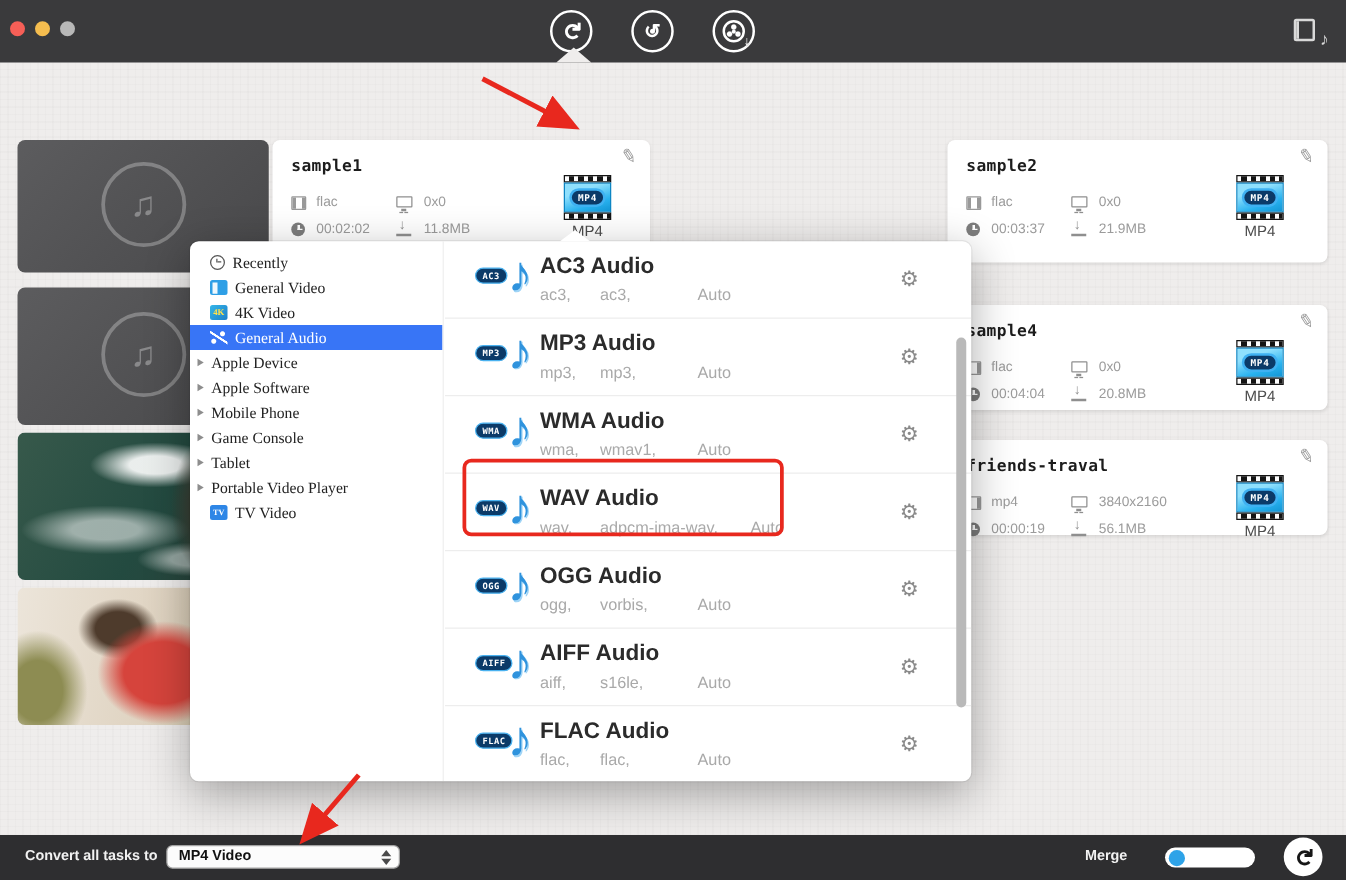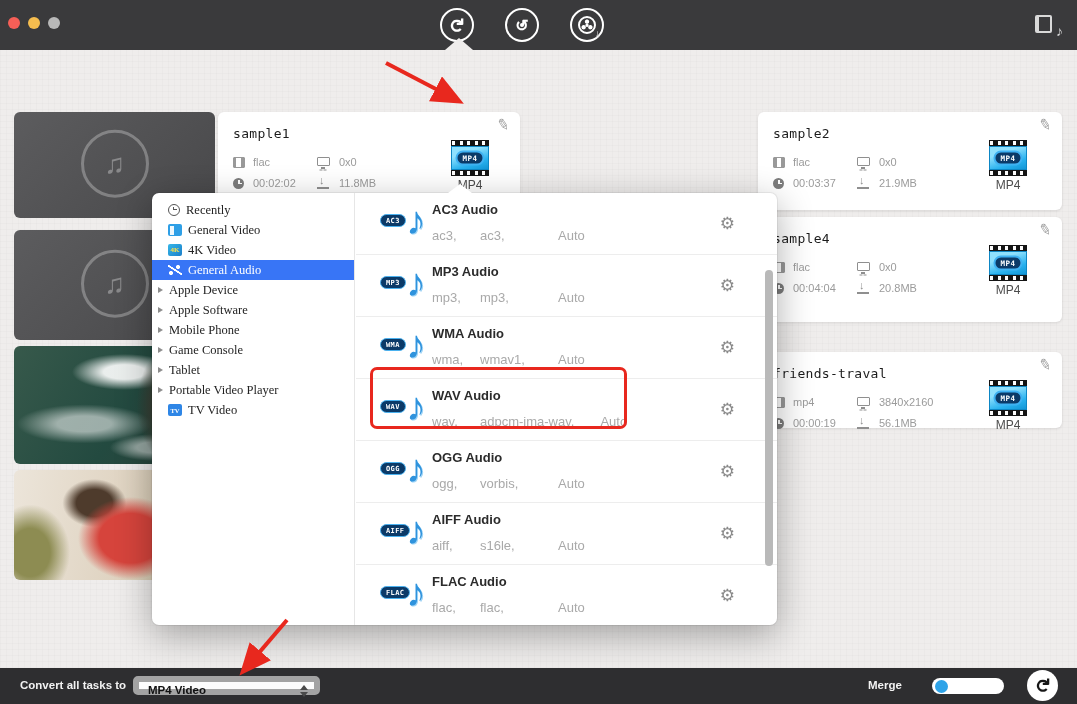--- a/index.html
+++ b/index.html
@@ -48,21 +48,21 @@
       radial-gradient(ellipse 60px 18px at 70% 86%, rgba(255,255,255,.5) 0 30%, transparent 75%),
       linear-gradient(120deg,#37594b,#234a40 55%,#2c423a); }
   .thumb.portrait { background:
       radial-gradient(ellipse 70px 55px at 58% 62%, #d6443c 0 45%, transparent 75%),
       radial-gradient(ellipse 40px 30px at 40% 30%, #4e3b2c 0 45%, transparent 80%),
       radial-gradient(ellipse 50px 60px at 8% 75%, #8d8c52 0 40%, transparent 80%),
       radial-gradient(ellipse 60px 40px at 90% 15%, #c5473f 0 35%, transparent 70%),
       linear-gradient(100deg,#ece5da,#dfd3c1 55%,#cec29f); }
 
   .card { position:absolute; background:#fff; border-radius:6px; box-shadow:0 1px 3px rgba(0,0,0,.10); z-index:1; }
-  .card-title { position:absolute; left:15px; top:14px; font-family:"DejaVu Sans Mono", monospace; font-weight:normal; font-size:13px; color:#1c1c1c; letter-spacing:.3px; }
+  .card-title { position:absolute; left:15px; top:14px; font-family:"DejaVu Sans Mono", monospace; font-weight:bold; font-size:13px; color:#1c1c1c; letter-spacing:.3px; }
   .pencil { position:absolute; right:10px; top:4px; font-size:15px; color:#9a9a9a; transform:rotate(12deg); cursor:pointer; }
   .meta { position:absolute; left:15px; top:44px; display:grid; grid-template-columns:16px 60px 18px auto; grid-row-gap:9px; grid-column-gap:4px; align-items:center; }
   .mtxt { font-size:11px; color:#9b9b9b; white-space:nowrap; }
   .mi { position:relative; display:inline-block; }
   .i-film { width:12px; height:11px; border:1px solid #999; border-radius:1px;
     background:linear-gradient(90deg,#999 0 2.5px, transparent 2.5px calc(100% - 2.5px), #999 calc(100% - 2.5px)); }
   .i-mon { width:13px; height:9px; border:1.5px solid #8f8f8f; border-radius:1px; margin-top:-2px; }
   .i-mon::after { content:""; position:absolute; left:3px; bottom:-4px; width:4px; height:2px; background:#8f8f8f; box-shadow:-2px 2px 0 -0.5px #8f8f8f, 2px 2px 0 -0.5px #8f8f8f; }
   .i-clock { width:11px; height:11px; background:#7d7d7d; border-radius:50%; }
   .i-clock::before { content:""; position:absolute; left:5px; top:2.5px; width:1.5px; height:3.5px; background:#fff; }
@@ -104,35 +104,35 @@
       linear-gradient(33deg, transparent 44%, #fff 46% 54%, transparent 56%); }
   .ci-youtube { background:#e62117; border-radius:3px; }
   .ci-youtube::before { content:""; position:absolute; left:5px; top:3px; border-left:5px solid #fff; border-top:3px solid transparent; border-bottom:3px solid transparent; }
   .ci-tv { background:#2e86e6; border-radius:2px; color:#fff; font-size:6.5px; font-weight:bold; display:flex; align-items:center; justify-content:center; }
 
   .fmt-panel { position:absolute; left:204px; top:0; right:0; bottom:0; overflow:hidden; border-radius:0 7px 7px 0; }
   .fmt-row { position:relative; height:62px; border-bottom:1px solid #ededed; cursor:pointer; }
   .note-ic { position:absolute; left:24px; top:11px; width:46px; height:42px; }
   .note-ic .note { position:absolute; right:0; top:-4px; font-size:40px; color:#2f93dd; text-shadow:1px 1px 0 #9fd4f6; line-height:1; }
   .note-ic .nbadge { position:absolute; left:0; top:10px; background:#0b3a68; border:1.5px solid #4ab2f0; border-radius:7px; color:#fff; font-size:7px; font-weight:bold; padding:1.5px 5px; font-family:"DejaVu Sans Mono", monospace; letter-spacing:.4px; }
-  .fmt-name { position:absolute; left:76px; top:9px; font-size:13px; font-weight:600; color:#2b2b2b; }
+  .fmt-name { position:absolute; left:76px; top:9px; font-size:18px; font-weight:600; color:#2b2b2b; }
   .fmt-sub { position:absolute; left:76px; top:35px; display:flex; font-size:13px; color:#a9a9a9; }
   .fmt-sub .ext { width:48px; }
   .fmt-sub .codec { min-width:52px; margin-right:26px; }
   .gear { position:absolute; right:42px; top:20px; font-size:17px; color:#8a8a8a; cursor:pointer; }
   .pop-scroll { position:absolute; left:613px; top:77px; width:8px; height:296px; background:#b9b9b9; border-radius:4px; z-index:11; }
 
   
   .anno-rect { position:absolute; left:370px; top:317px; width:257px; height:62px; border:3.5px solid #e8281e; border-radius:7px; z-index:20; pointer-events:none; }
   .anno-svg { position:absolute; left:0; top:0; width:1077px; height:704px; z-index:30; pointer-events:none; }
 
   
   .bottombar { position:absolute; left:0; bottom:0; width:1077px; height:36px; background:#2e2e30; z-index:25; }
   .bb-label { position:absolute; left:20px; top:11px; font-size:11.5px; font-weight:bold; color:#f2f2f2; }
-  .bb-select { position:absolute; left:133px; top:8px; width:187px; height:19px; background:#fcfcfc; border:6px solid #a3a3a3; border-radius:5px; cursor:pointer; }
+  .bb-select { position:absolute; left:133px; top:8px; width:187px; height:19px; background:#fcfcfc; border:1px solid #a3a3a3; border-radius:5px; cursor:pointer; }
   .bb-select .val { position:absolute; left:9px; top:2px; font-size:11.5px; font-weight:bold; color:#111; }
   .stepper { position:absolute; right:4px; top:2px; width:12px; height:14px; }
   .stepper::before { content:""; position:absolute; left:2px; top:1px; border-left:4px solid transparent; border-right:4px solid transparent; border-bottom:5px solid #4a4a4a; }
   .stepper::after { content:""; position:absolute; left:2px; bottom:1px; border-left:4px solid transparent; border-right:4px solid transparent; border-top:5px solid #4a4a4a; }
   .bb-merge { position:absolute; left:868px; top:11px; font-size:11.5px; font-weight:bold; color:#f2f2f2; }
   .toggle { position:absolute; left:932px; top:10px; width:72px; height:16px; background:#fff; border-radius:8px; cursor:pointer; }
   .toggle .knob { position:absolute; left:3px; top:1.5px; width:13px; height:13px; border-radius:50%; background:#2ea3e8; }
   .bb-convert { position:absolute; left:1027px; top:2px; width:31px; height:31px; background:#fff; border-radius:50%; display:flex; align-items:center; justify-content:center; cursor:pointer; }
   .bb-convert span { font-size:19px; font-weight:bold; color:#161616; transform:rotate(90deg); }
 </style>
@@ -213,21 +213,21 @@
     <div class="outfmt" style="right: 30px;">
       <span class="mp4icon">
         <span class="strip s-t"></span>
               <span class="fbody"></span>
               <span class="strip s-b"></span>
         <span class="fbadge f-badge">MP4</span>
       </span>
       <span class="outlabel f-out">MP4</span>
     </div>
   </div>
-        <div class="card" style="left: 758px; top: 167px; width: 304px; height: 105px;">
+        <div class="card" style="left: 758px; top: 194px; width: 304px; height: 84px;">
     <div class="card-title">sample4</div>
     <span class="pencil">✎</span>
     <div class="meta">
       <span class="mi i-film"></span>
       <span class="mtxt f-format">flac</span>
       <span class="mi i-mon"></span>
       <span class="mtxt f-res">0x0</span>
       <span class="mi i-clock"></span>
       <span class="mtxt f-dur">00:04:04</span>
       <span class="mi i-dl"></span>

